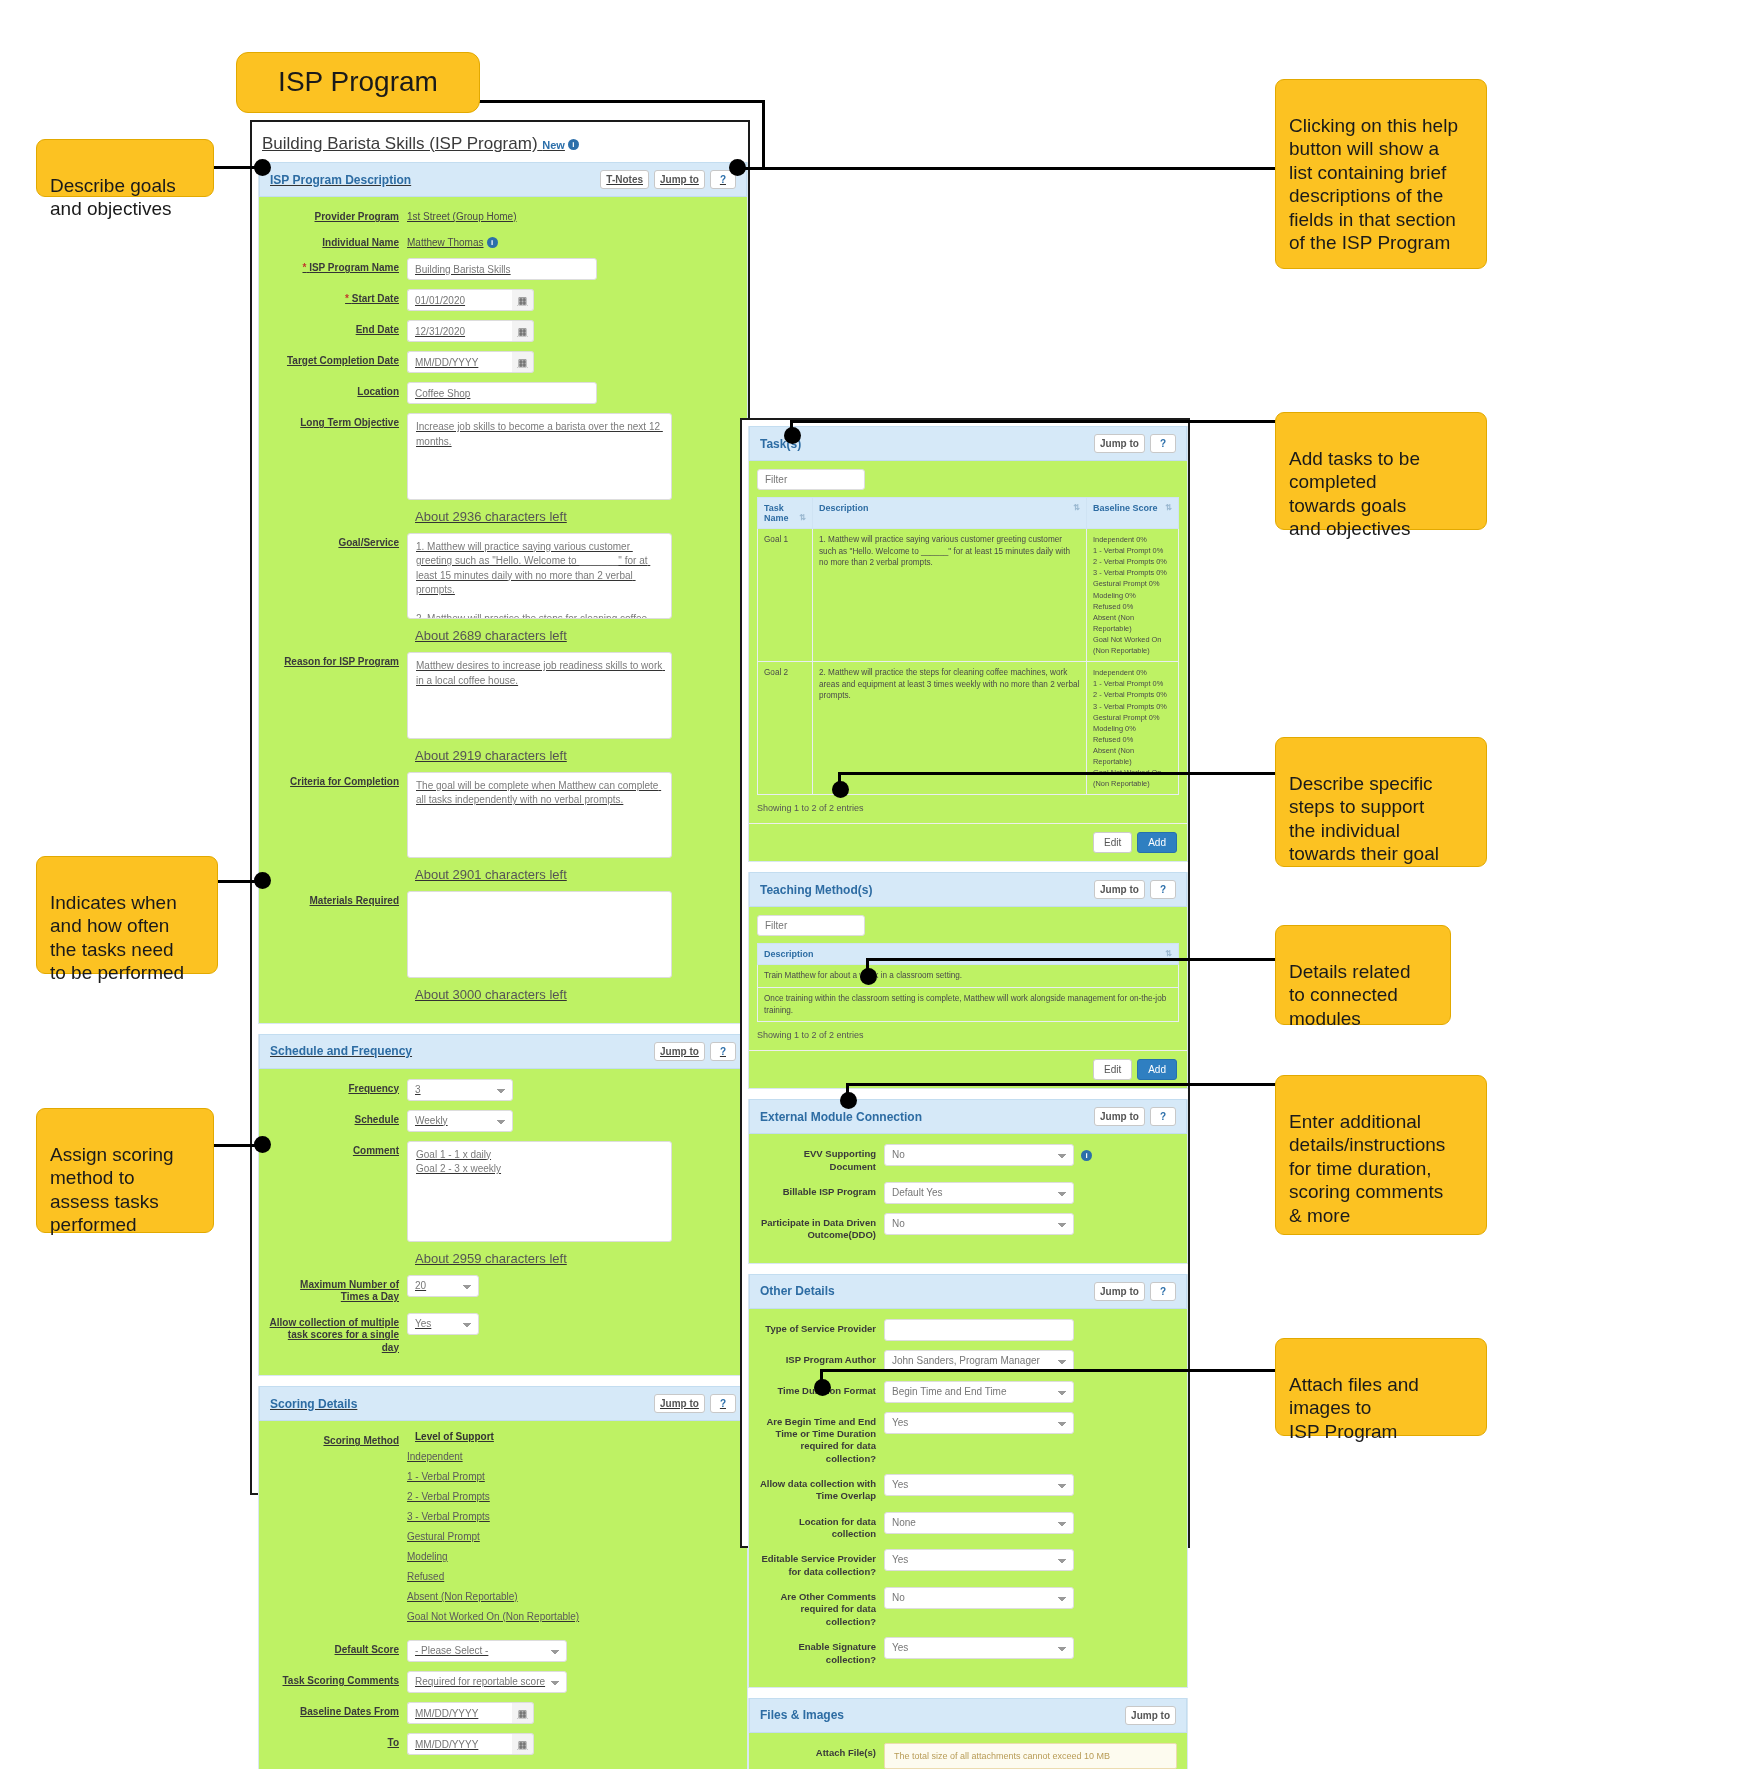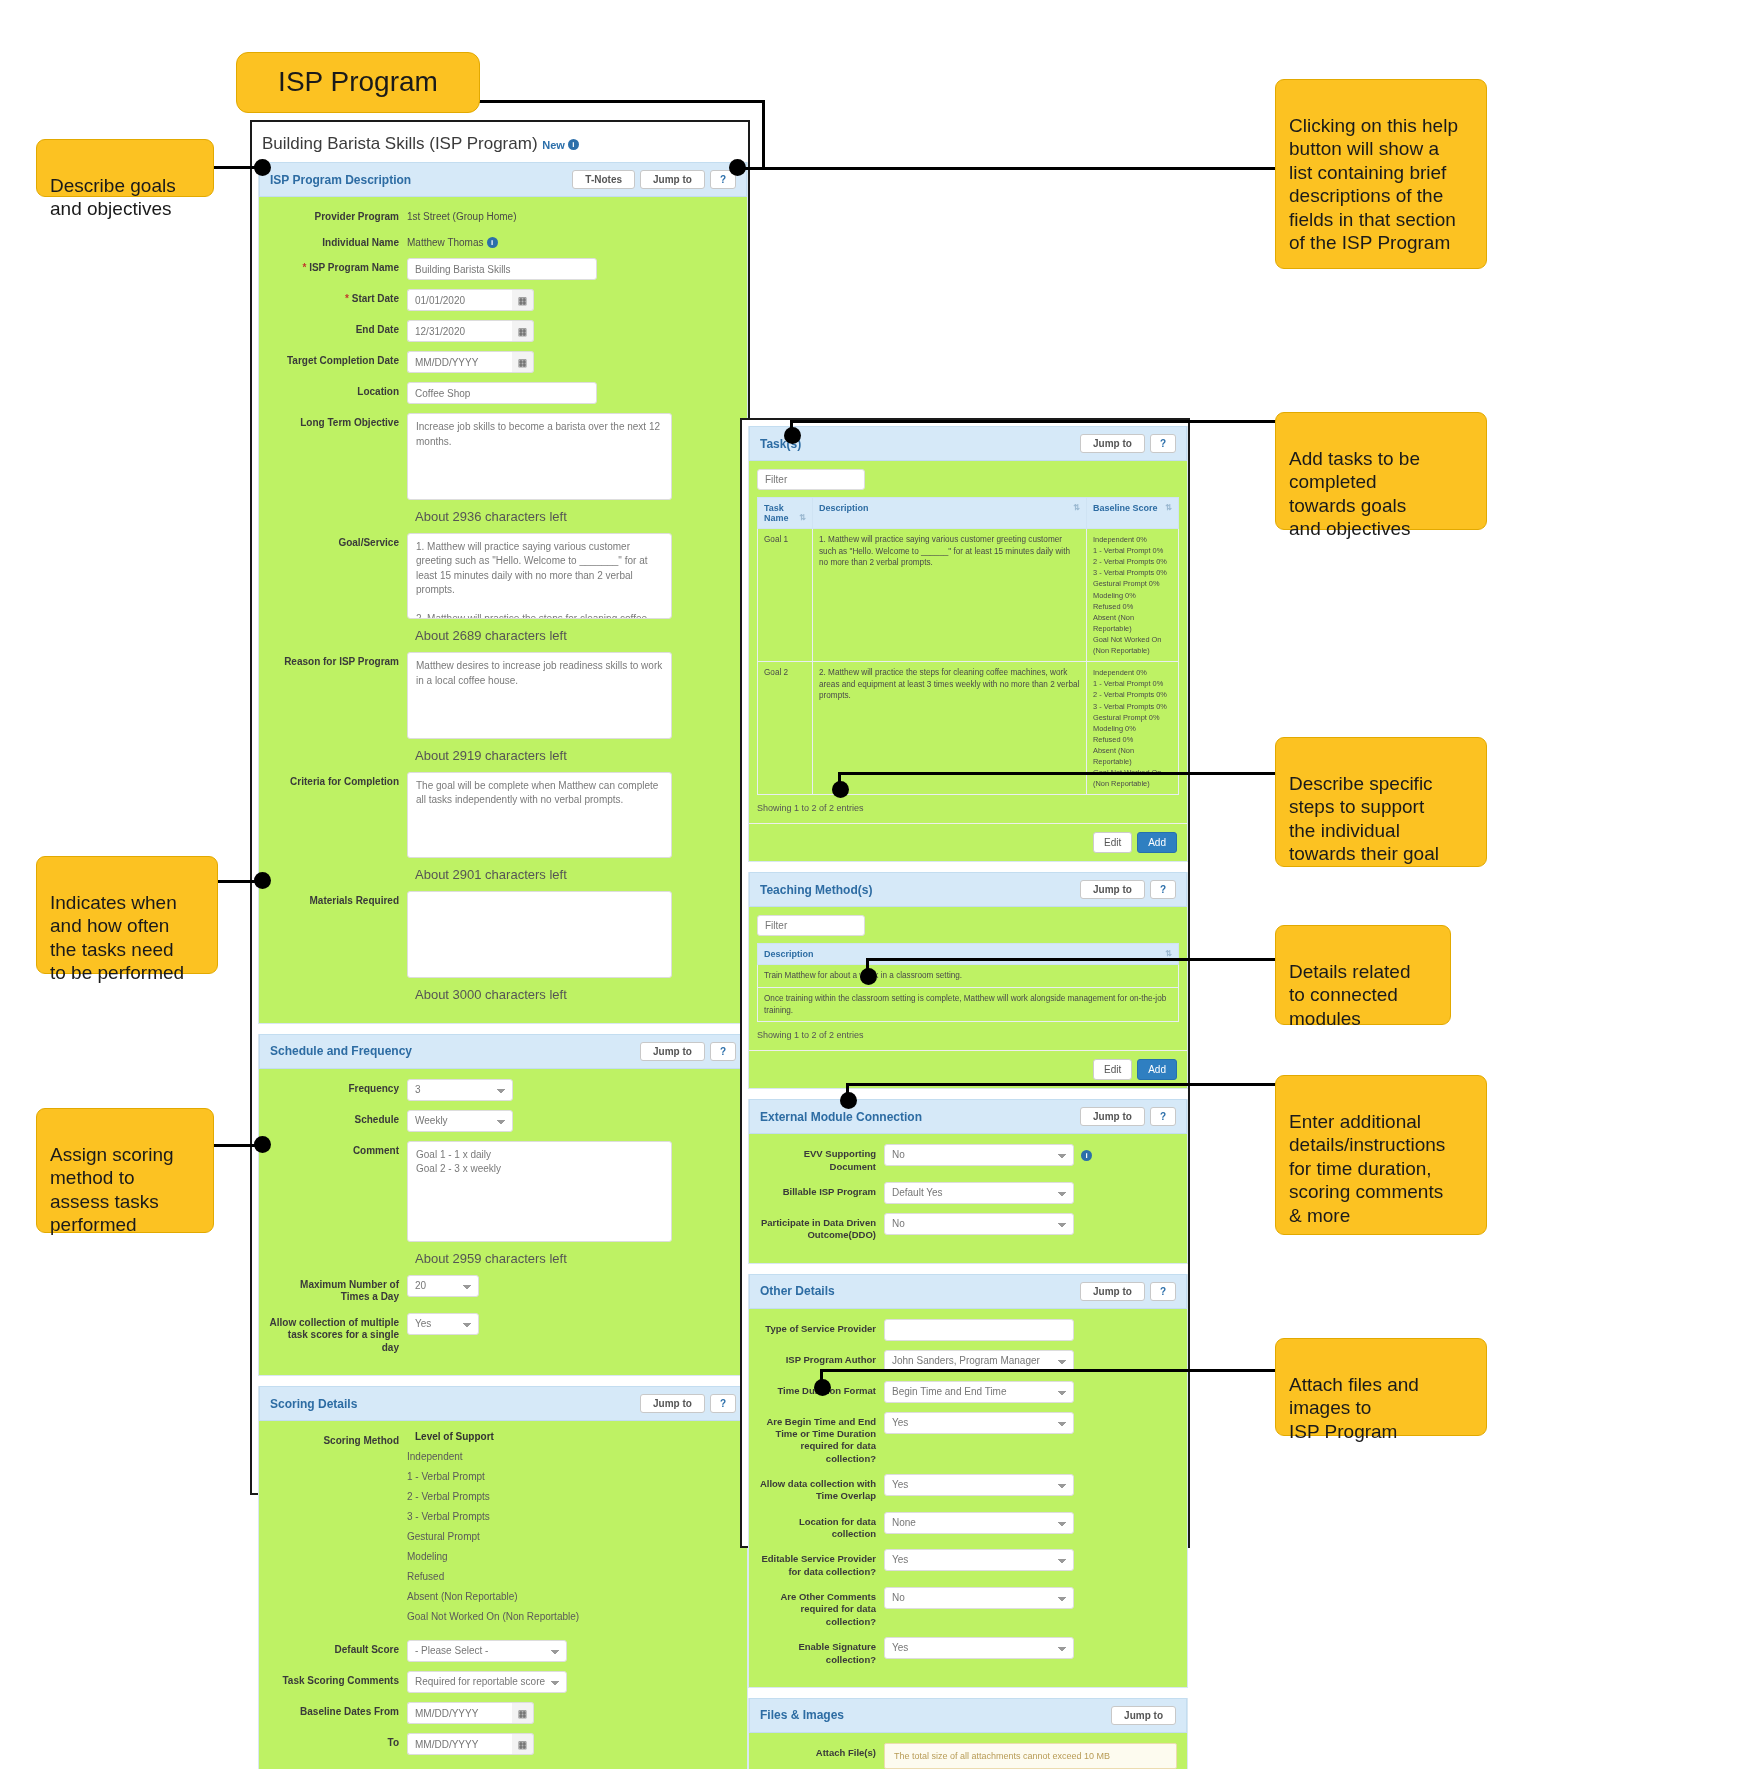--- a/index.html
+++ b/index.html
@@ -73,21 +73,21 @@
     font-weight:bold;
     padding:7px 10px;
     display:flex;
     align-items:center;
     justify-content:space-between;
     border:1px solid #c3ddf0;
   }
   .sec-head .btns { display:flex; gap:5px; }
   .hbtn {
     background:#fff; border:1px solid #c8c8c8; border-radius:3px;
-    font-size:10px; color:#555; padding:3px 12px; line-height:1.1;
+    font-size:10px; color:#555; padding:3px 5px; line-height:1.1;
   }
   .hbtn.q { color:#2c6faa; font-weight:bold; padding:3px 9px; }
 
   .sec-body { padding:10px 10px 12px 10px; }
 
   .frow { display:flex; align-items:flex-start; margin-bottom:9px; }
   .flabel {
     width:138px; min-width:138px; text-align:right;
     font-size:10px; font-weight:bold; color:#3a3a3a;
     padding-top:4px; padding-right:8px; line-height:1.25;
@@ -164,21 +164,21 @@
             width:125px;min-width:125px;padding-right:8px;padding-top:4px;line-height:1.3; }
 
   .noticebox {
     border:1px solid #ecdcb0;background:#fdfbef;color:#b89c57;
     font-size:9px;padding:7px 9px;width:318px;border-radius:2px;
   }
 </style>
 </head>
 <body>
 
-<div class="panel" style="left:250px;top:120px;width:500px;height:1375px;">
+<div class="panel" style="left:250px;top:120px;width:500px;height:1375px;text-decoration:underline;">
   <div class="panel-inner">
 
     <div class="page-title">
       <span>Building Barista Skills (ISP Program)</span>
       <span class="newtag">New</span><span class="infoico">i</span>
     </div>
 
     <div class="section">
       <div class="sec-head">
         <span>ISP Program Description</span>

